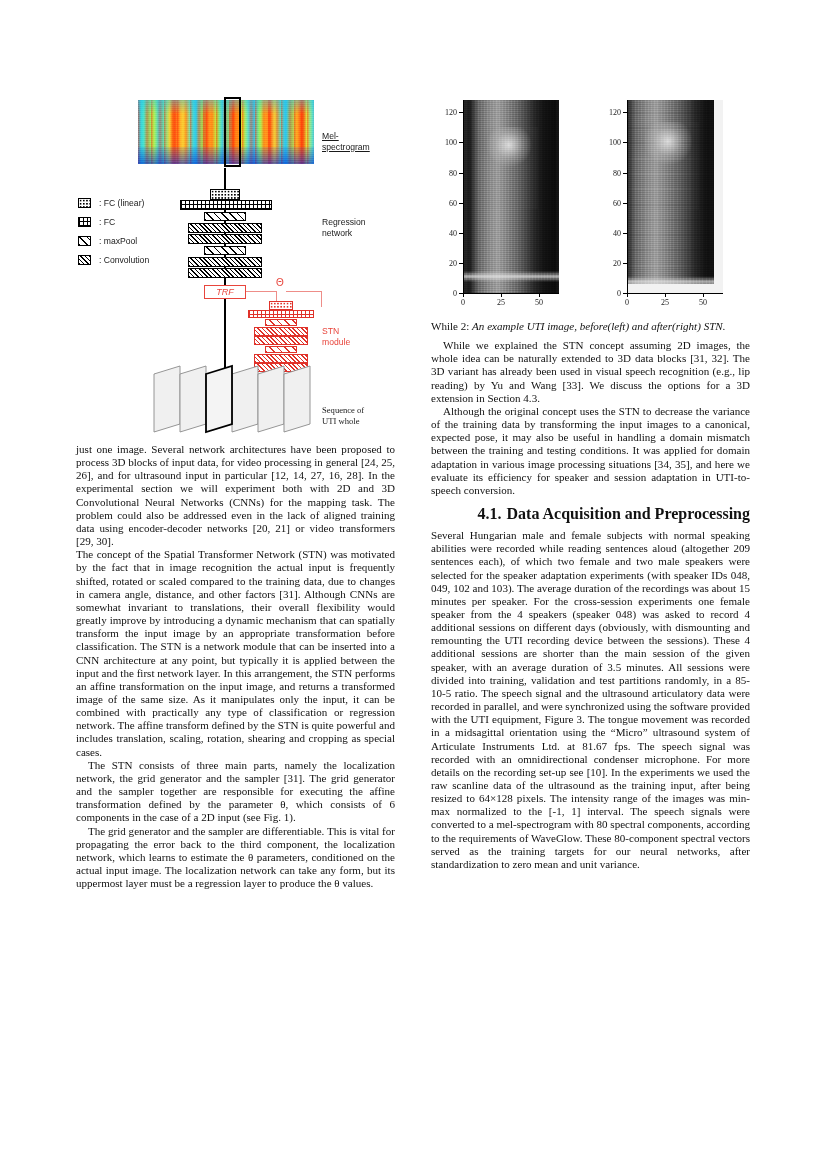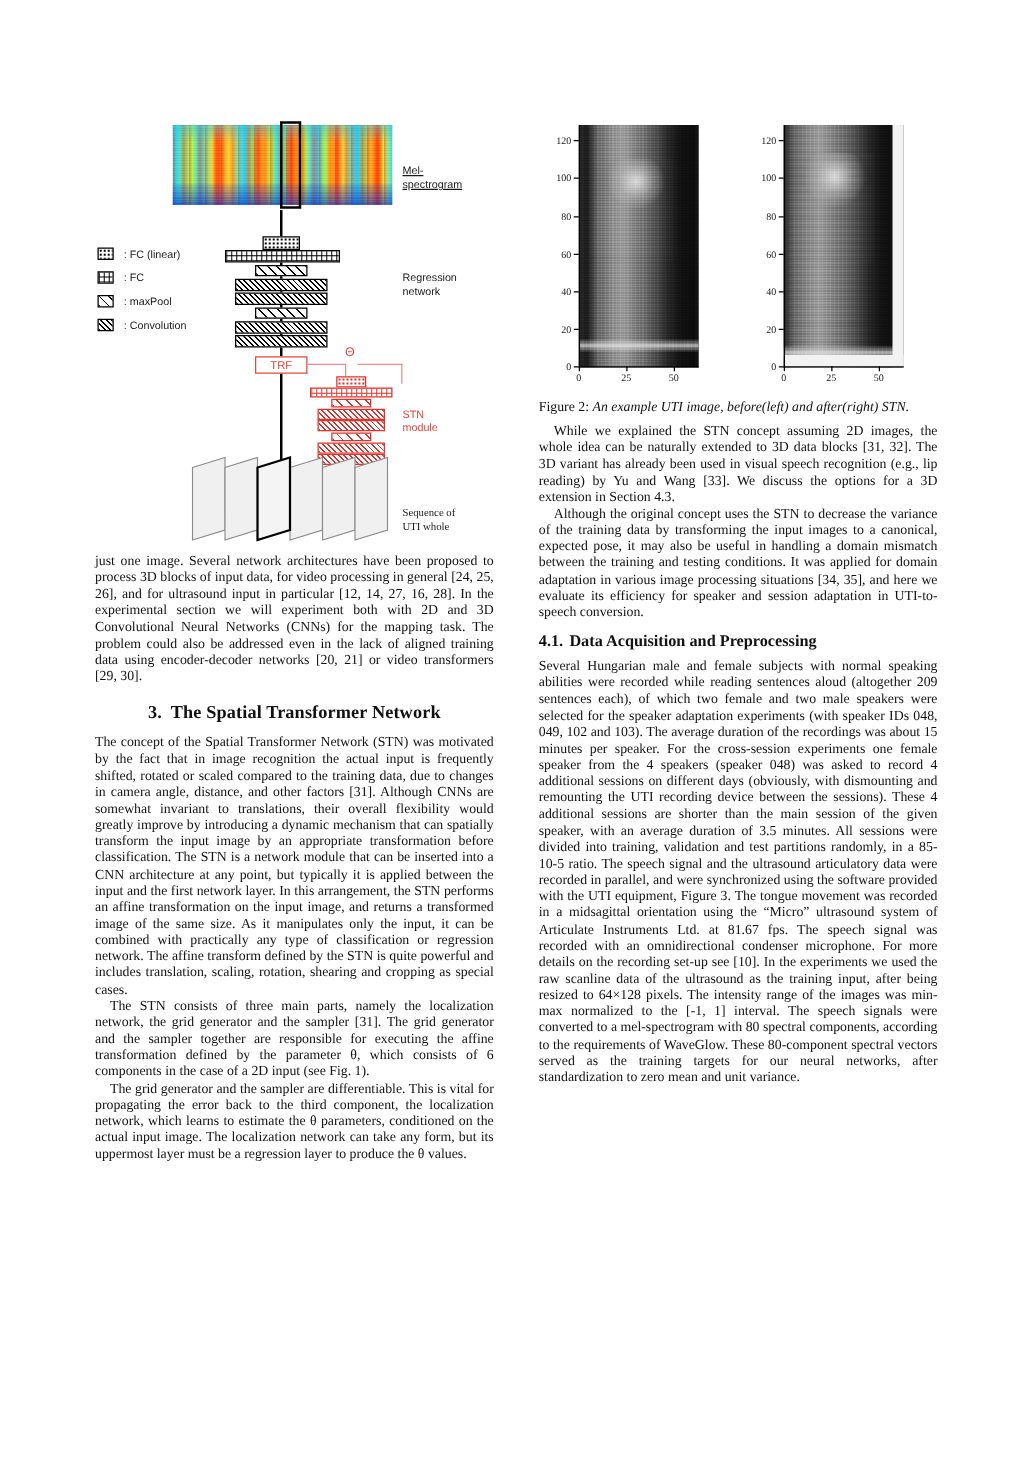--- a/index.html
+++ b/index.html
@@ -61,23 +61,23 @@
     font-size: 14.6px;
     font-weight: bold;
     text-align: center;
     margin: 14px 0 9px 0;
     letter-spacing: 0.1px;
   }
   h2.section .num { margin-right: 7px; }
 
   h3.subsection {
     font-family: "Liberation Serif", serif;
-    font-size: 13px;
+    font-size: 16px;
     font-weight: bold;
-    text-align: left;
+    text-align: right;
     margin: 8px 0 6px 0;
   }
   h3.subsection .num { margin-right: 5px; }
 
   .gap-s { height: 6px; }
 
   
   .fig1 {
     position: relative;
     width: 319px;
@@ -363,21 +363,21 @@
         <div class="layer pat-conv" style="left:112px; top:142px; width:74px; height:10px;"></div>
         <div class="layer pat-pool" style="left:128px; top:154px; width:42px; height:9px;"></div>
         <div class="layer pat-conv" style="left:112px; top:165px; width:74px; height:10px;"></div>
         <div class="layer pat-conv" style="left:112px; top:176px; width:74px; height:10px;"></div>
 
         <div class="label-right" style="left:246px; top:125px;">
           <div>Regression</div>
           <div>network</div>
         </div>
 
-        <div class="trf" style="left:128px; top:193px; width:42px; height:14px;">TRF</div>
+        <div class="trf" style="left:128px; top:193px; width:42px; height:14px;font-style:italic;">TRF</div>
 
         <div class="theta" style="left:200px; top:186px;">Θ</div>
         <div class="rline" style="left:170px; top:199px; width:30px; height:1.1px;"></div>
         <div class="rline" style="left:210px; top:199px; width:36px; height:1.1px;"></div>
         <div class="rline" style="left:245px; top:199px; width:1.1px; height:16px;"></div>
         <div class="rline" style="left:200px; top:199px; width:1.1px; height:10px;"></div>
 
         <div class="layer pat-fclin red" style="left:193px; top:209px; width:24px; height:9px;"></div>
         <div class="layer pat-fc red" style="left:172px; top:218px; width:66px; height:8px;"></div>
         <div class="layer pat-pool red" style="left:189px; top:227px; width:32px; height:7px;"></div>
@@ -410,21 +410,20 @@
           <div>Sequence of</div>
           <div>UTI whole</div>
         </div>
       </div>
 
 
       <div class="gap-s"></div>
 
       <p class="body noindent">just one image. Several network architectures have been proposed to process 3D blocks of input data, for video processing in general [24, 25, 26], and for ultrasound input in particular [12, 14, 27, 16, 28]. In the experimental section we will experiment both with 2D and 3D Convolutional Neural Networks (CNNs) for the mapping task. The problem could also be addressed even in the lack of aligned training data using encoder-decoder networks [20, 21] or video transformers [29, 30].</p>
 
-      <h2 class="section"><span class="num">3.</span><span>The Spatial Transformer Network</span></h2>
 
       <p class="body noindent">The concept of the Spatial Transformer Network (STN) was motivated by the fact that in image recognition the actual input is frequently shifted, rotated or scaled compared to the training data, due to changes in camera angle, distance, and other factors [31]. Although CNNs are somewhat invariant to translations, their overall flexibility would greatly improve by introducing a dynamic mechanism that can spatially transform the input image by an appropriate transformation before classification. The STN is a network module that can be inserted into a CNN architecture at any point, but typically it is applied between the input and the first network layer. In this arrangement, the STN performs an affine transformation on the input image, and returns a transformed image of the same size. As it manipulates only the input, it can be combined with practically any type of classification or regression network. The affine transform defined by the STN is quite powerful and includes translation, scaling, rotation, shearing and cropping as special cases.</p>
       <p class="body">The STN consists of three main parts, namely the localization network, the grid generator and the sampler [31]. The grid generator and the sampler together are responsible for executing the affine transformation defined by the parameter θ, which consists of 6 components in the case of a 2D input (see Fig. 1).</p>
       <p class="body">The grid generator and the sampler are differentiable. This is vital for propagating the error back to the third component, the localization network, which learns to estimate the θ parameters, conditioned on the actual input image. The localization network can take any form, but its uppermost layer must be a regression layer to produce the θ values.</p>
     </div>
 
     <div class="col">
 
       <div class="fig2">
 
@@ -498,21 +497,21 @@
           <div class="tick" style="left:30px; top:201px; width:0.9px; height:4px;"></div>
           <div class="tick" style="left:68px; top:201px; width:0.9px; height:4px;"></div>
           <div class="tick" style="left:106px; top:201px; width:0.9px; height:4px;"></div>
 
           <div class="ticklabel x" style="left:21px;  top:206px; width:18px;">0</div>
           <div class="ticklabel x" style="left:59px;  top:206px; width:18px;">25</div>
           <div class="ticklabel x" style="left:97px;  top:206px; width:18px;">50</div>
         </div>
       </div>
 
-      <p class="caption"><span class="cap-lead">Figure 2: </span><span class="cap-body">An example UTI image, before(left) and after(right) STN.</span></p>
+      <p class="caption"><span class="cap-lead">While 2: </span><span class="cap-body">An example UTI image, before(left) and after(right) STN.</span></p>
 
       <div class="gap-s"></div>
 
       <p class="body">While we explained the STN concept assuming 2D images, the whole idea can be naturally extended to 3D data blocks [31, 32]. The 3D variant has already been used in visual speech recognition (e.g., lip reading) by Yu and Wang [33]. We discuss the options for a 3D extension in Section 4.3.</p>
       <p class="body">Although the original concept uses the STN to decrease the variance of the training data by transforming the input images to a canonical, expected pose, it may also be useful in handling a domain mismatch between the training and testing conditions. It was applied for domain adaptation in various image processing situations [34, 35], and here we evaluate its efficiency for speaker and session adaptation in UTI-to-speech conversion.</p>
 
 
       <h3 class="subsection"><span class="num">4.1.</span><span>Data Acquisition and Preprocessing</span></h3>
 
       <p class="body noindent">Several Hungarian male and female subjects with normal speaking abilities were recorded while reading sentences aloud (altogether 209 sentences each), of which two female and two male speakers were selected for the speaker adaptation experiments (with speaker IDs 048, 049, 102 and 103). The average duration of the recordings was about 15 minutes per speaker. For the cross-session experiments one female speaker from the 4 speakers (speaker 048) was asked to record 4 additional sessions on different days (obviously, with dismounting and remounting the UTI recording device between the sessions). These 4 additional sessions are shorter than the main session of the given speaker, with an average duration of 3.5 minutes. All sessions were divided into training, validation and test partitions randomly, in a 85-10-5 ratio. The speech signal and the ultrasound articulatory data were recorded in parallel, and were synchronized using the software provided with the UTI equipment, Figure 3. The tongue movement was recorded in a midsagittal orientation using the “Micro” ultrasound system of Articulate Instruments Ltd. at 81.67 fps. The speech signal was recorded with an omnidirectional condenser microphone. For more details on the recording set-up see [10]. In the experiments we used the raw scanline data of the ultrasound as the training input, after being resized to 64×128 pixels. The intensity range of the images was min-max normalized to the [-1, 1] interval. The speech signals were converted to a mel-spectrogram with 80 spectral components, according to the requirements of WaveGlow. These 80-component spectral vectors served as the training targets for our neural networks, after standardization to zero mean and unit variance.</p>

